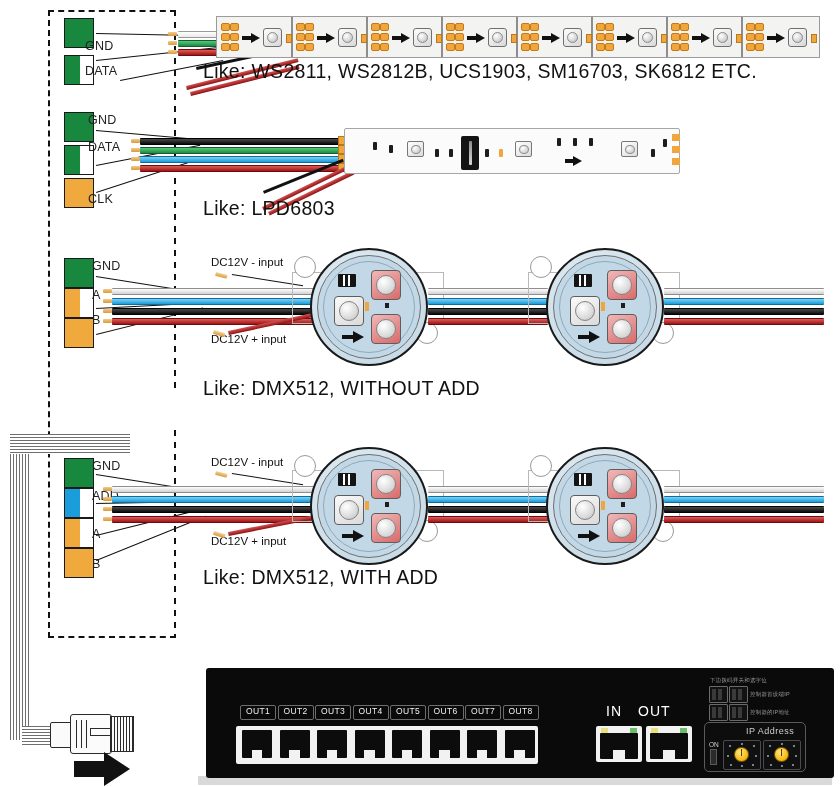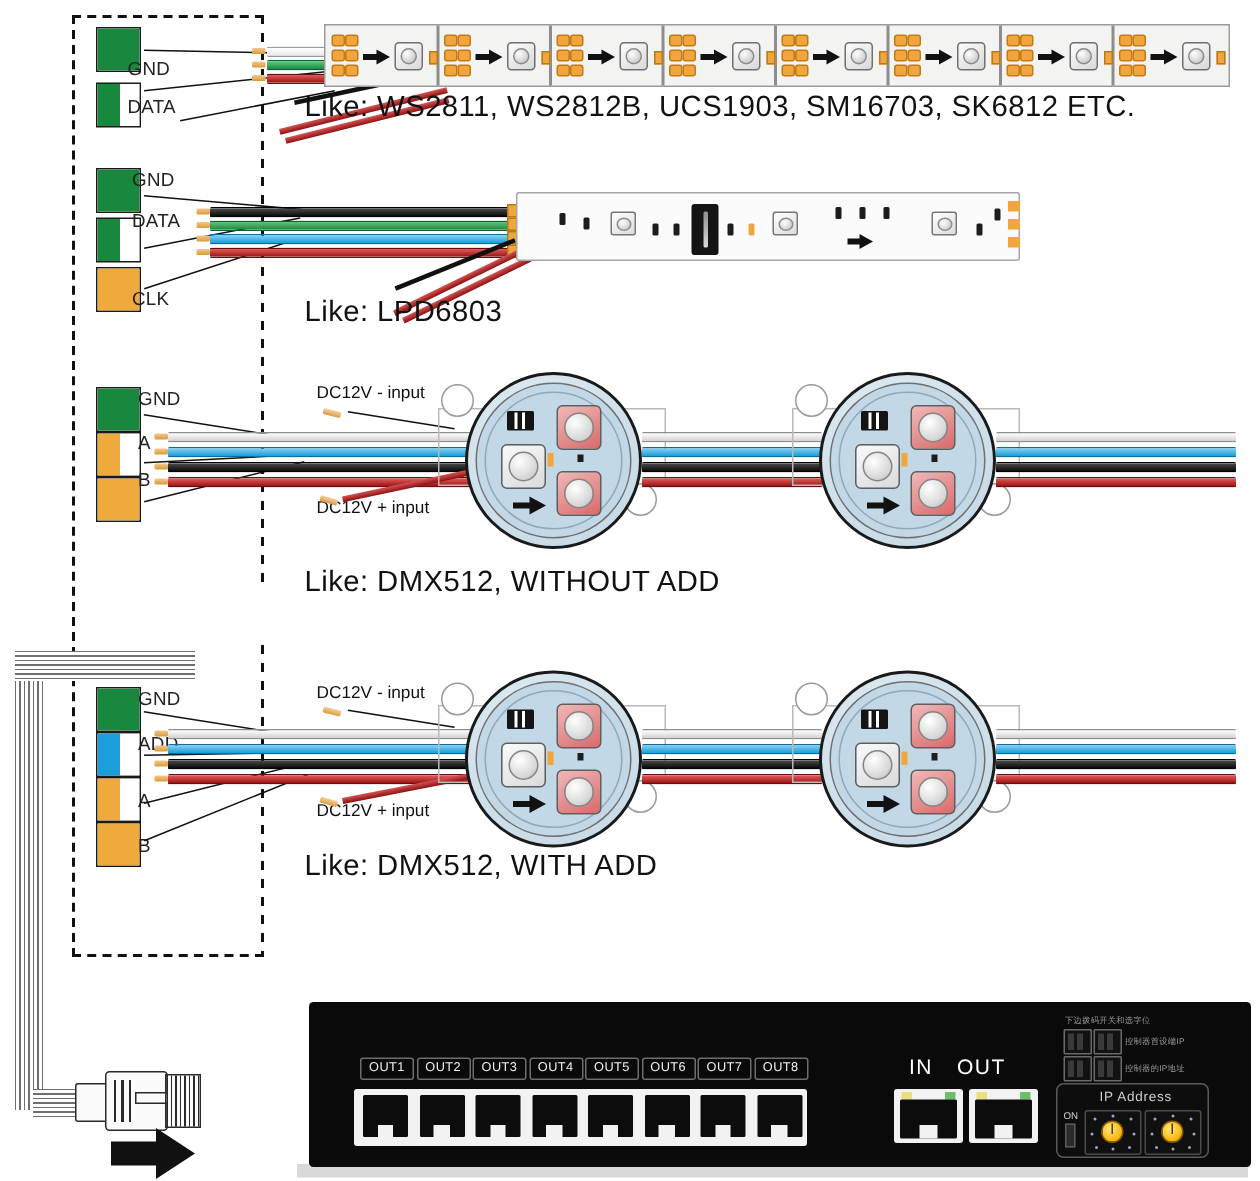--- a/index.html
+++ b/index.html
@@ -564,21 +564,21 @@
       <div class="dip-sw" style="left:2px;top:2px;width:4px;height:11px;"></div>
       <div class="dip-sw" style="left:8px;top:2px;width:4px;height:11px;"></div>
     </div>
     <div class="dip-blk" style="left:729px;top:704px;width:17px;height:15px;">
       <div class="dip-sw" style="left:2px;top:2px;width:4px;height:11px;"></div>
       <div class="dip-sw" style="left:8px;top:2px;width:4px;height:11px;"></div>
     </div>
     <div class="cn-txt" style="left:750px;top:709px;">控制器的IP地址</div>
 
     <div class="ipbox" style="left:704px;top:722px;width:100px;height:48px;">
-      <div class="ip-title" style="left:28px;top:3px;">IP Address</div>
+      <div class="ip-title" style="left:41px;top:3px;">IP Address</div>
       <div class="on-txt" style="left:4px;top:18px;">ON</div>
       <div class="abs" style="left:5px;top:26px;width:5px;height:14px;background:#2b2b2b;border:1px solid #5a5a5a;"></div>
 
       <div class="rot-wrap" style="left:18px;top:17px;width:36px;height:28px;">
         <div class="rot" style="left:10px;top:6px;"></div>
         <div class="tick" style="left:5px;top:4px;"></div>
         <div class="tick" style="left:17px;top:2px;"></div>
         <div class="tick" style="left:29px;top:4px;"></div>
         <div class="tick" style="left:3px;top:14px;"></div>
         <div class="tick" style="left:31px;top:14px;"></div>

